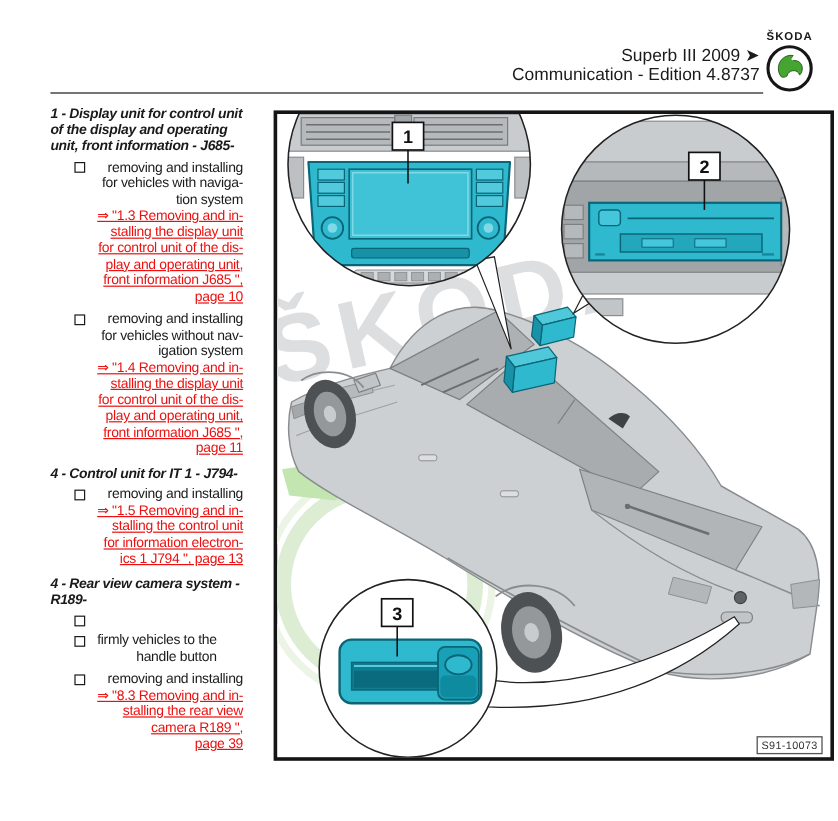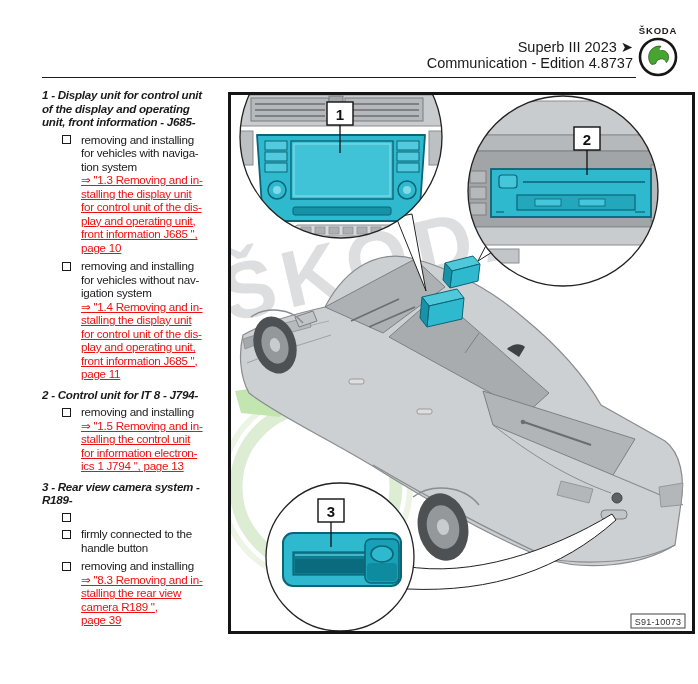--- a/index.html
+++ b/index.html
@@ -9,33 +9,33 @@
   .hdr-text{position:absolute;right:65px;top:40px;text-align:right;font-size:14.5px;line-height:15.5px;white-space:pre;}
   .hdr-rule{position:absolute;left:42px;top:77px;width:594px;border-top:1.6px solid #1c1c1c;}
   .brand{position:absolute;left:634px;top:25px;width:48px;text-align:center;}
   .brand-name{font-size:9.5px;font-weight:bold;letter-spacing:.8px;white-space:pre;}
   .brand-logo{margin-top:1px;}
 
   
   .legend{position:absolute;left:42px;top:88px;width:190px;font-size:11.6px;line-height:13.5px;letter-spacing:-.25px;}
   .sec-title{font-weight:bold;white-space:pre;margin:0 0 4px 0;font-style:italic;}
   .sec{margin-bottom:7px;}
-  .bullet-row{display:flex;margin:0 0 5px 0;padding-left:20px;}
+  .bullet-row{display:flex;margin:0 0 5px 0;padding-left:20px;text-align:right;}
   .bullet-sq{flex:0 0 auto;width:7px;height:7px;border:1.5px solid #1a1a1a;margin:2.5px 10px 0 0;}
   .bullet-body{white-space:pre;}
   .xref{color:#ec1111;text-decoration:underline;text-decoration-color:#ec1111;white-space:pre;display:block;cursor:pointer;}
 
   
   .figure-frame{position:absolute;left:228px;top:92px;width:467px;height:542px;border:3px solid #151515;box-sizing:border-box;background:#fff;}
   svg text{font-family:"Liberation Sans",sans-serif;}
 </style>
 </head>
 <body>
 
-<div class="hdr-text"><span>Superb III 2023 ➤</span><br><span>Communication - Edition 4.8737</span></div>
+<div class="hdr-text"><span>Superb III 2009 ➤</span><br><span>Communication - Edition 4.8737</span></div>
 
 <div class="brand">
   <div class="brand-name">ŠKODA</div>
   <svg class="brand-logo" width="40" height="40" viewBox="0 0 40 40">
     <circle cx="20" cy="20" r="18" fill="#ffffff" stroke="#161616" stroke-width="2.6"></circle>
     <path d="M13,27 C9,22 10,14 16,10.5 C18,9.3 21,8.8 23,9.3 C21.4,10.8 21.6,12.4 23.4,13.4 C26.6,13.2 29.2,14.8 30.2,17.6 C31.2,20.4 30.4,23.6 28.4,25.6 C27.6,23 25.4,21.6 22.8,21.9 C20.0,22.2 18.4,23.8 17.8,26.4 C16.2,27.4 14.4,27.7 13,27 Z" fill="#46A431" stroke="#1c4f12" stroke-width=".7"></path>
     <circle cx="22.6" cy="12.1" r="1.1" fill="#ffffff"></circle>
   </svg>
 </div>
 <div class="hdr-rule"></div>
@@ -64,39 +64,39 @@
 igation system</span><a class="xref">⇒ "1.4 Removing and in-
 stalling the display unit
 for control unit of the dis-
 play and operating unit,
 front information J685 ",
 page 11</a></span>
     </div>
   </div>
 
   <div class="sec">
-    <div class="sec-title">2 - Control unit for IT 8 - J794-</div>
+    <div class="sec-title">4 - Control unit for IT 1 - J794-</div>
     <div class="bullet-row">
       <span class="bullet-sq"></span>
       <span class="bullet-body"><span>removing and installing</span><a class="xref">⇒ "1.5 Removing and in-
 stalling the control unit
 for information electron-
 ics 1 J794 ", page 13</a></span>
     </div>
   </div>
 
   <div class="sec">
-    <div class="sec-title">3 - Rear view camera system -
+    <div class="sec-title">4 - Rear view camera system -
 R189-</div>
     <div class="bullet-row">
       <span class="bullet-sq"></span>
     </div>
     <div class="bullet-row">
       <span class="bullet-sq"></span>
-      <span class="bullet-body"><span>firmly connected to the
+      <span class="bullet-body"><span>firmly vehicles to the
 handle button</span></span>
     </div>
     <div class="bullet-row">
       <span class="bullet-sq"></span>
       <span class="bullet-body"><span>removing and installing</span><a class="xref">⇒ "8.3 Removing and in-
 stalling the rear view
 camera R189 ",
 page 39</a></span>
     </div>
   </div>

